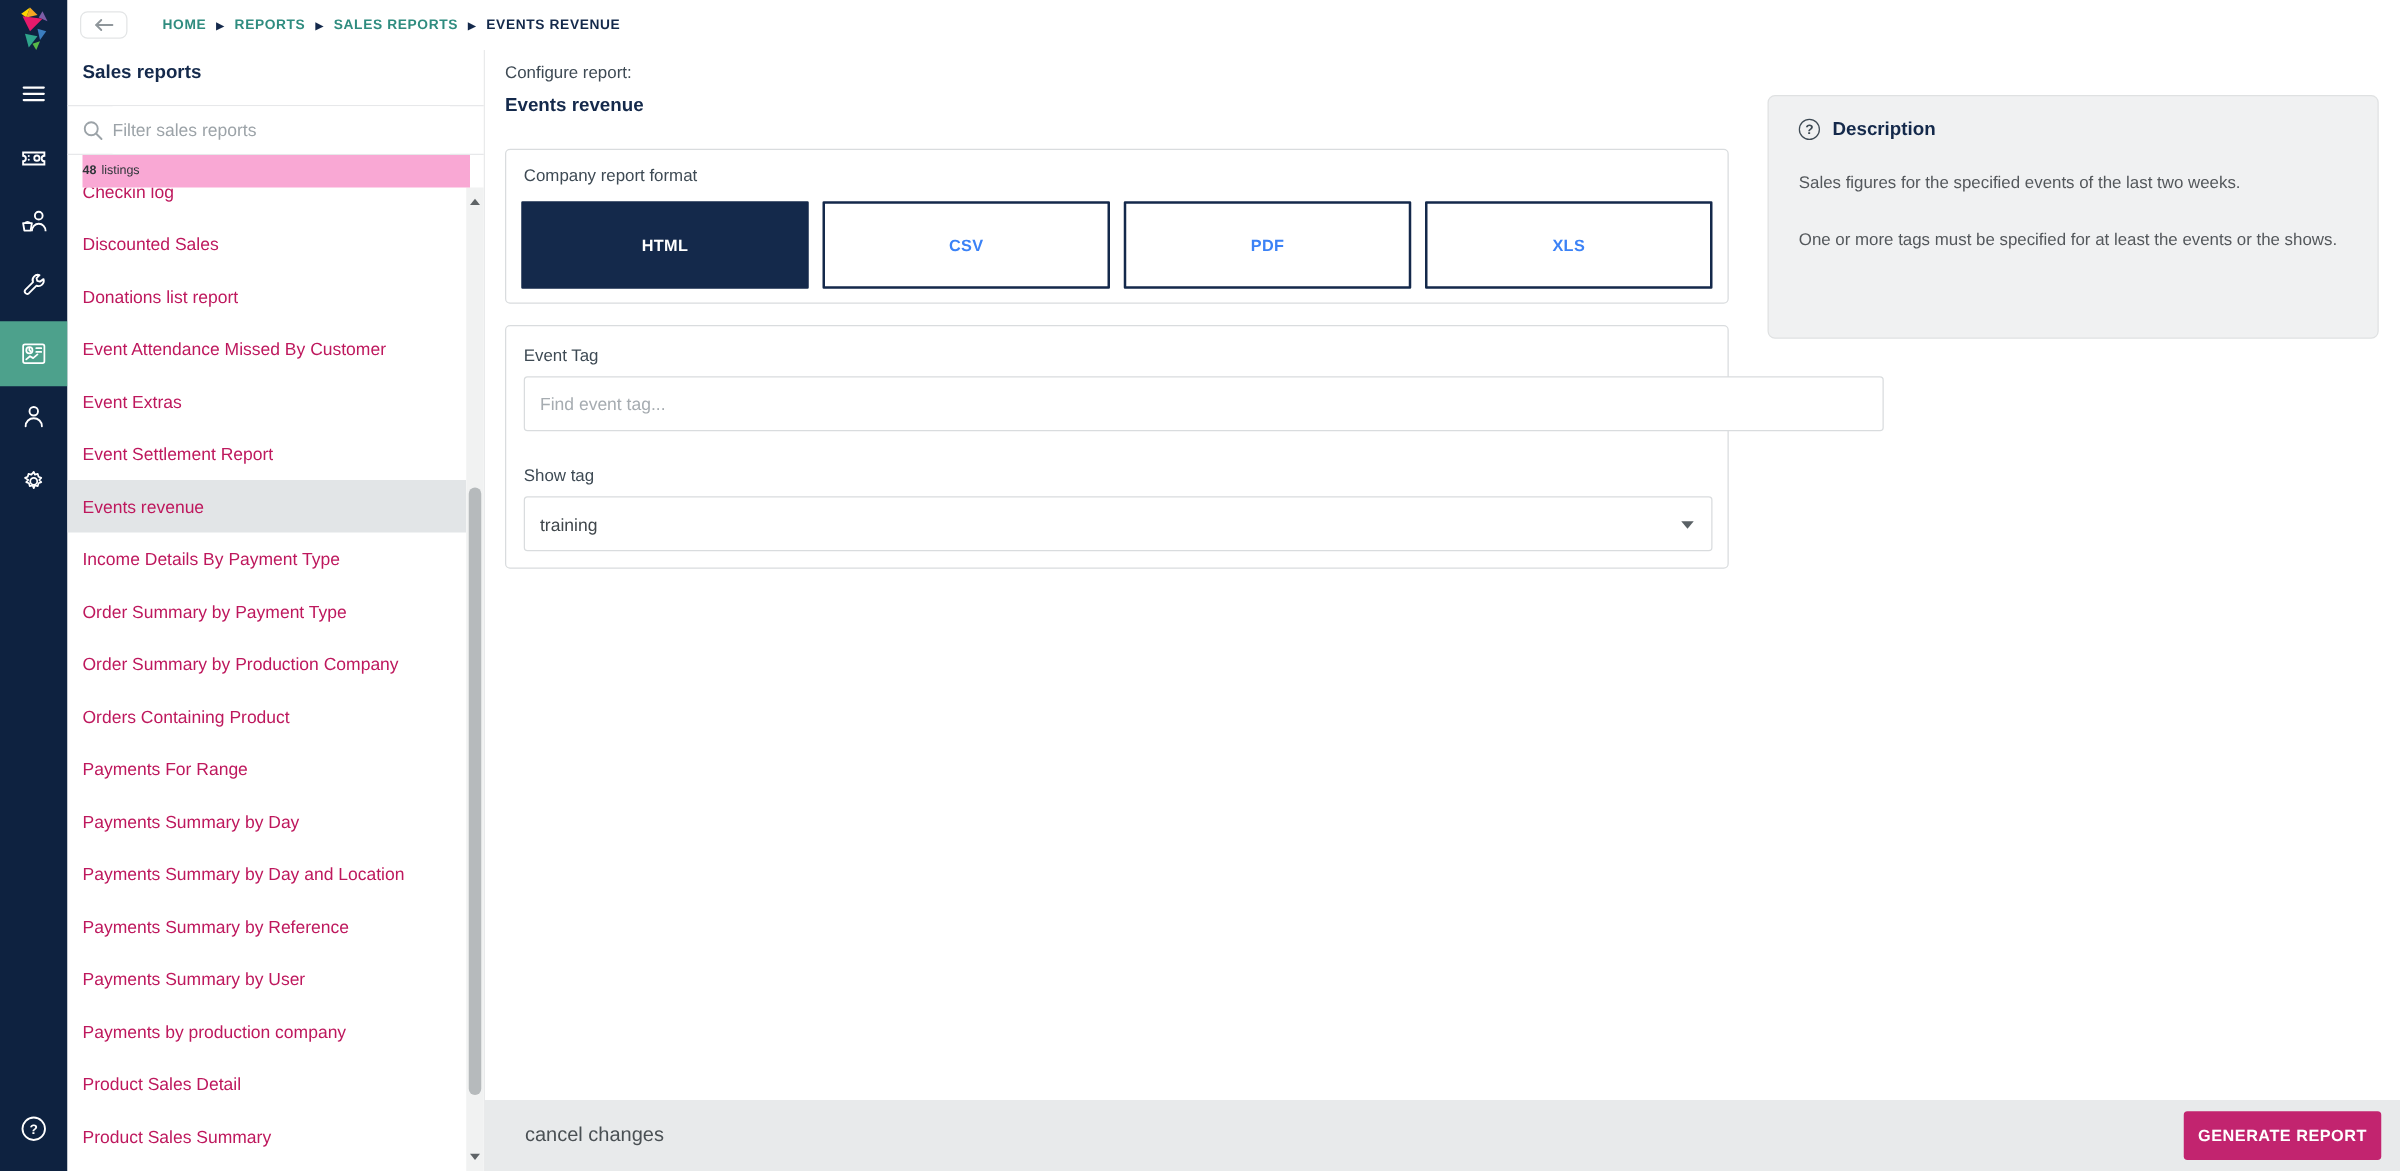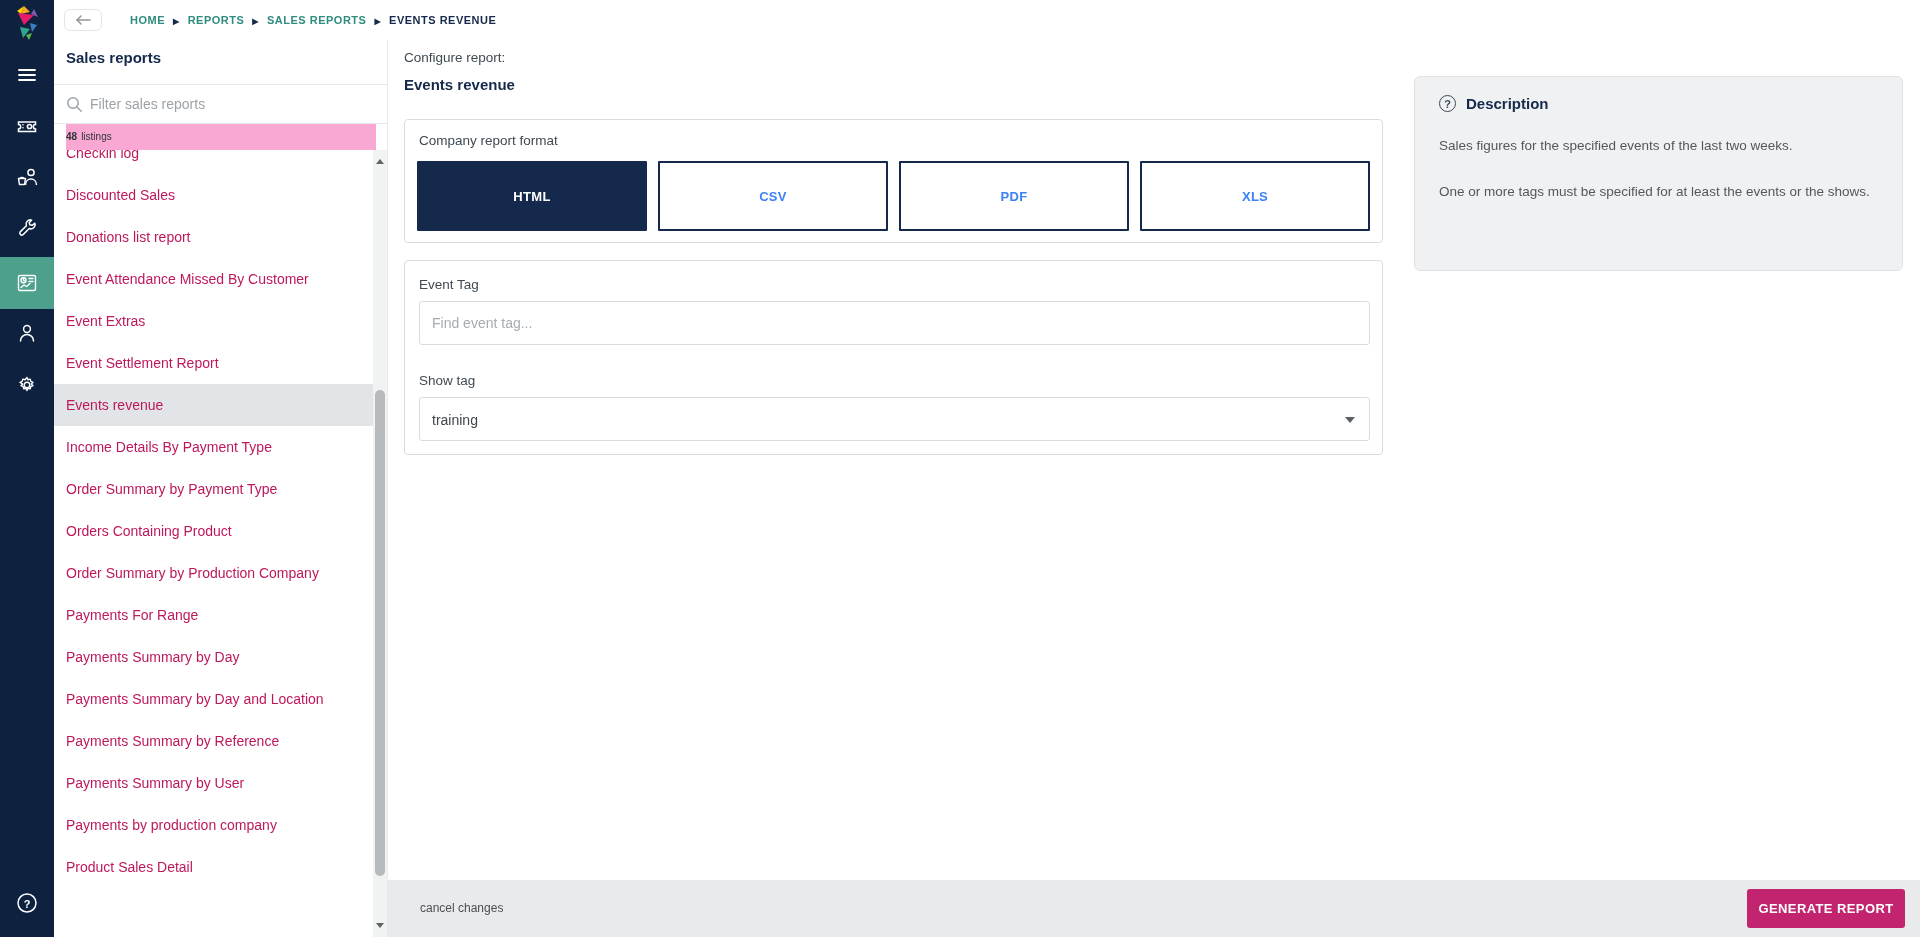--- a/index.html
+++ b/index.html
@@ -46,39 +46,39 @@
   #configure-label { position:absolute; left:16px; top:10px; font-size:13.5px; color:#3E4A54; }
   #report-title { position:absolute; left:16px; top:36px; font-size:15px; font-weight:bold; color:#14294B; }
   #format-box { position:absolute; left:16px; top:79px; width:979px; height:124px; border:1px solid #D9DCDE; border-radius:4px; }
   #format-label { position:absolute; left:14px; top:13px; font-size:13.5px; color:#3E4A54; }
   #format-row { position:absolute; left:12px; top:41px; width:953px; height:70px; display:flex; gap:11px; }
   .format-btn { flex:1; border:2px solid #14294B; background:#fff; color:#3b82f6; font-family:inherit; font-size:13px; font-weight:bold; letter-spacing:.3px; cursor:pointer; border-radius:1px; }
   .format-btn.selected { background:#14294B; color:#fff; }
 
   #tag-box { position:absolute; left:16px; top:220px; width:979px; height:195px; border:1px solid #D9DCDE; border-radius:4px; }
   #event-tag-label { position:absolute; left:14px; top:16px; font-size:13.5px; color:#3E4A54; }
-  #event-tag-input { position:absolute; left:14px; top:40px; width:951px; height:44px; border:1px solid #D9DCDE; border-radius:3px; padding-left:12px; font-size:14px; color:#3F464B; outline:none; font-family:inherit; }
+  #event-tag-input { position:absolute; left:14px; top:40px; width:1088px; height:44px; border:1px solid #D9DCDE; border-radius:3px; padding-left:12px; font-size:14px; color:#3F464B; outline:none; font-family:inherit; }
   #event-tag-input::placeholder { color:#A6ACB1; }
   #show-tag-label { position:absolute; left:14px; top:112px; font-size:13.5px; color:#3E4A54; }
   #show-tag-select { position:absolute; left:14px; top:136px; width:951px; height:44px; border:1px solid #D9DCDE; border-radius:3px; cursor:pointer; }
   #show-tag-value { position:absolute; left:12px; top:0; height:44px; line-height:44px; font-size:14px; color:#3F464B; }
   #select-caret { position:absolute; right:14px; top:19px; width:0; height:0; border-left:5px solid transparent; border-right:5px solid transparent; border-top:6px solid #5A6165; }
 
   #desc-card { position:absolute; left:1026px; top:36px; width:489px; height:195px; background:#F0F1F2; border:1px solid #DFE1E2; border-radius:6px; }
   #desc-head { position:absolute; left:24px; top:18px; display:flex; align-items:center; }
   #desc-qicon { width:17px; height:17px; border:1.5px solid #3E4A54; border-radius:50%; display:flex; align-items:center; justify-content:center; font-size:11px; font-weight:bold; color:#3E4A54; }
   #desc-qicon::before { content:"?"; }
   #desc-title { margin-left:10px; font-size:15px; font-weight:bold; color:#14294B; }
   .desc-para { position:absolute; left:24px; width:440px; font-size:13.5px; color:#54585C; line-height:22px; }
   .desc-para:nth-of-type(1) { top:58px; }
   .desc-para:nth-of-type(2) { top:104px; }
 
   
   #footer { position:absolute; left:388px; top:880px; width:1532px; height:57px; background:#E8EAEB; }
-  #cancel-link { position:absolute; left:32px; top:0; height:57px; line-height:57px; font-size:12px; color:#4A5054; cursor:pointer; }
+  #cancel-link { position:absolute; left:32px; top:0; height:57px; line-height:57px; font-size:16px; color:#4A5054; cursor:pointer; }
   #generate-btn { position:absolute; right:15px; top:9px; width:158px; height:39px; background:#C2246F; border:none; border-radius:3px; color:#fff; font-family:inherit; font-size:13px; font-weight:bold; letter-spacing:.4px; cursor:pointer; }
 
   svg.icon { display:block; }
 </style>
 </head>
 <body>
 
 <div id="sidebar">
   <svg id="logo" viewBox="0 0 34 38">
     <polygon points="14,1 20,7 11,9" fill="#F5A623"></polygon>
@@ -186,29 +186,30 @@
 
     <div class="list-item">Checkin log</div>
         <div class="list-item">Discounted Sales</div>
         <div class="list-item">Donations list report</div>
         <div class="list-item">Event Attendance Missed By Customer</div>
         <div class="list-item">Event Extras</div>
         <div class="list-item">Event Settlement Report</div>
         <div class="list-item selected">Events revenue</div>
         <div class="list-item">Income Details By Payment Type</div>
         <div class="list-item">Order Summary by Payment Type</div>
+        <div class="list-item">Order Summary by Production Company</div>
         <div class="list-item">Orders Containing Product</div>
-        <div class="list-item">Order Summary by Production Company</div>
         <div class="list-item">Payments For Range</div>
         <div class="list-item">Payments Summary by Day</div>
         <div class="list-item">Payments Summary by Day and Location</div>
         <div class="list-item">Payments Summary by Reference</div>
         <div class="list-item">Payments Summary by User</div>
         <div class="list-item">Payments by production company</div>
         <div class="list-item">Product Sales Detail</div>
+        <div class="list-item">Product Sales Summary</div>
       </div>
   </div>
   <div id="scrollbar">
     <div id="sb-up"></div>
     <div id="sb-thumb"></div>
     <div id="sb-down"></div>
   </div>
 </div>
 
 <div id="main">

